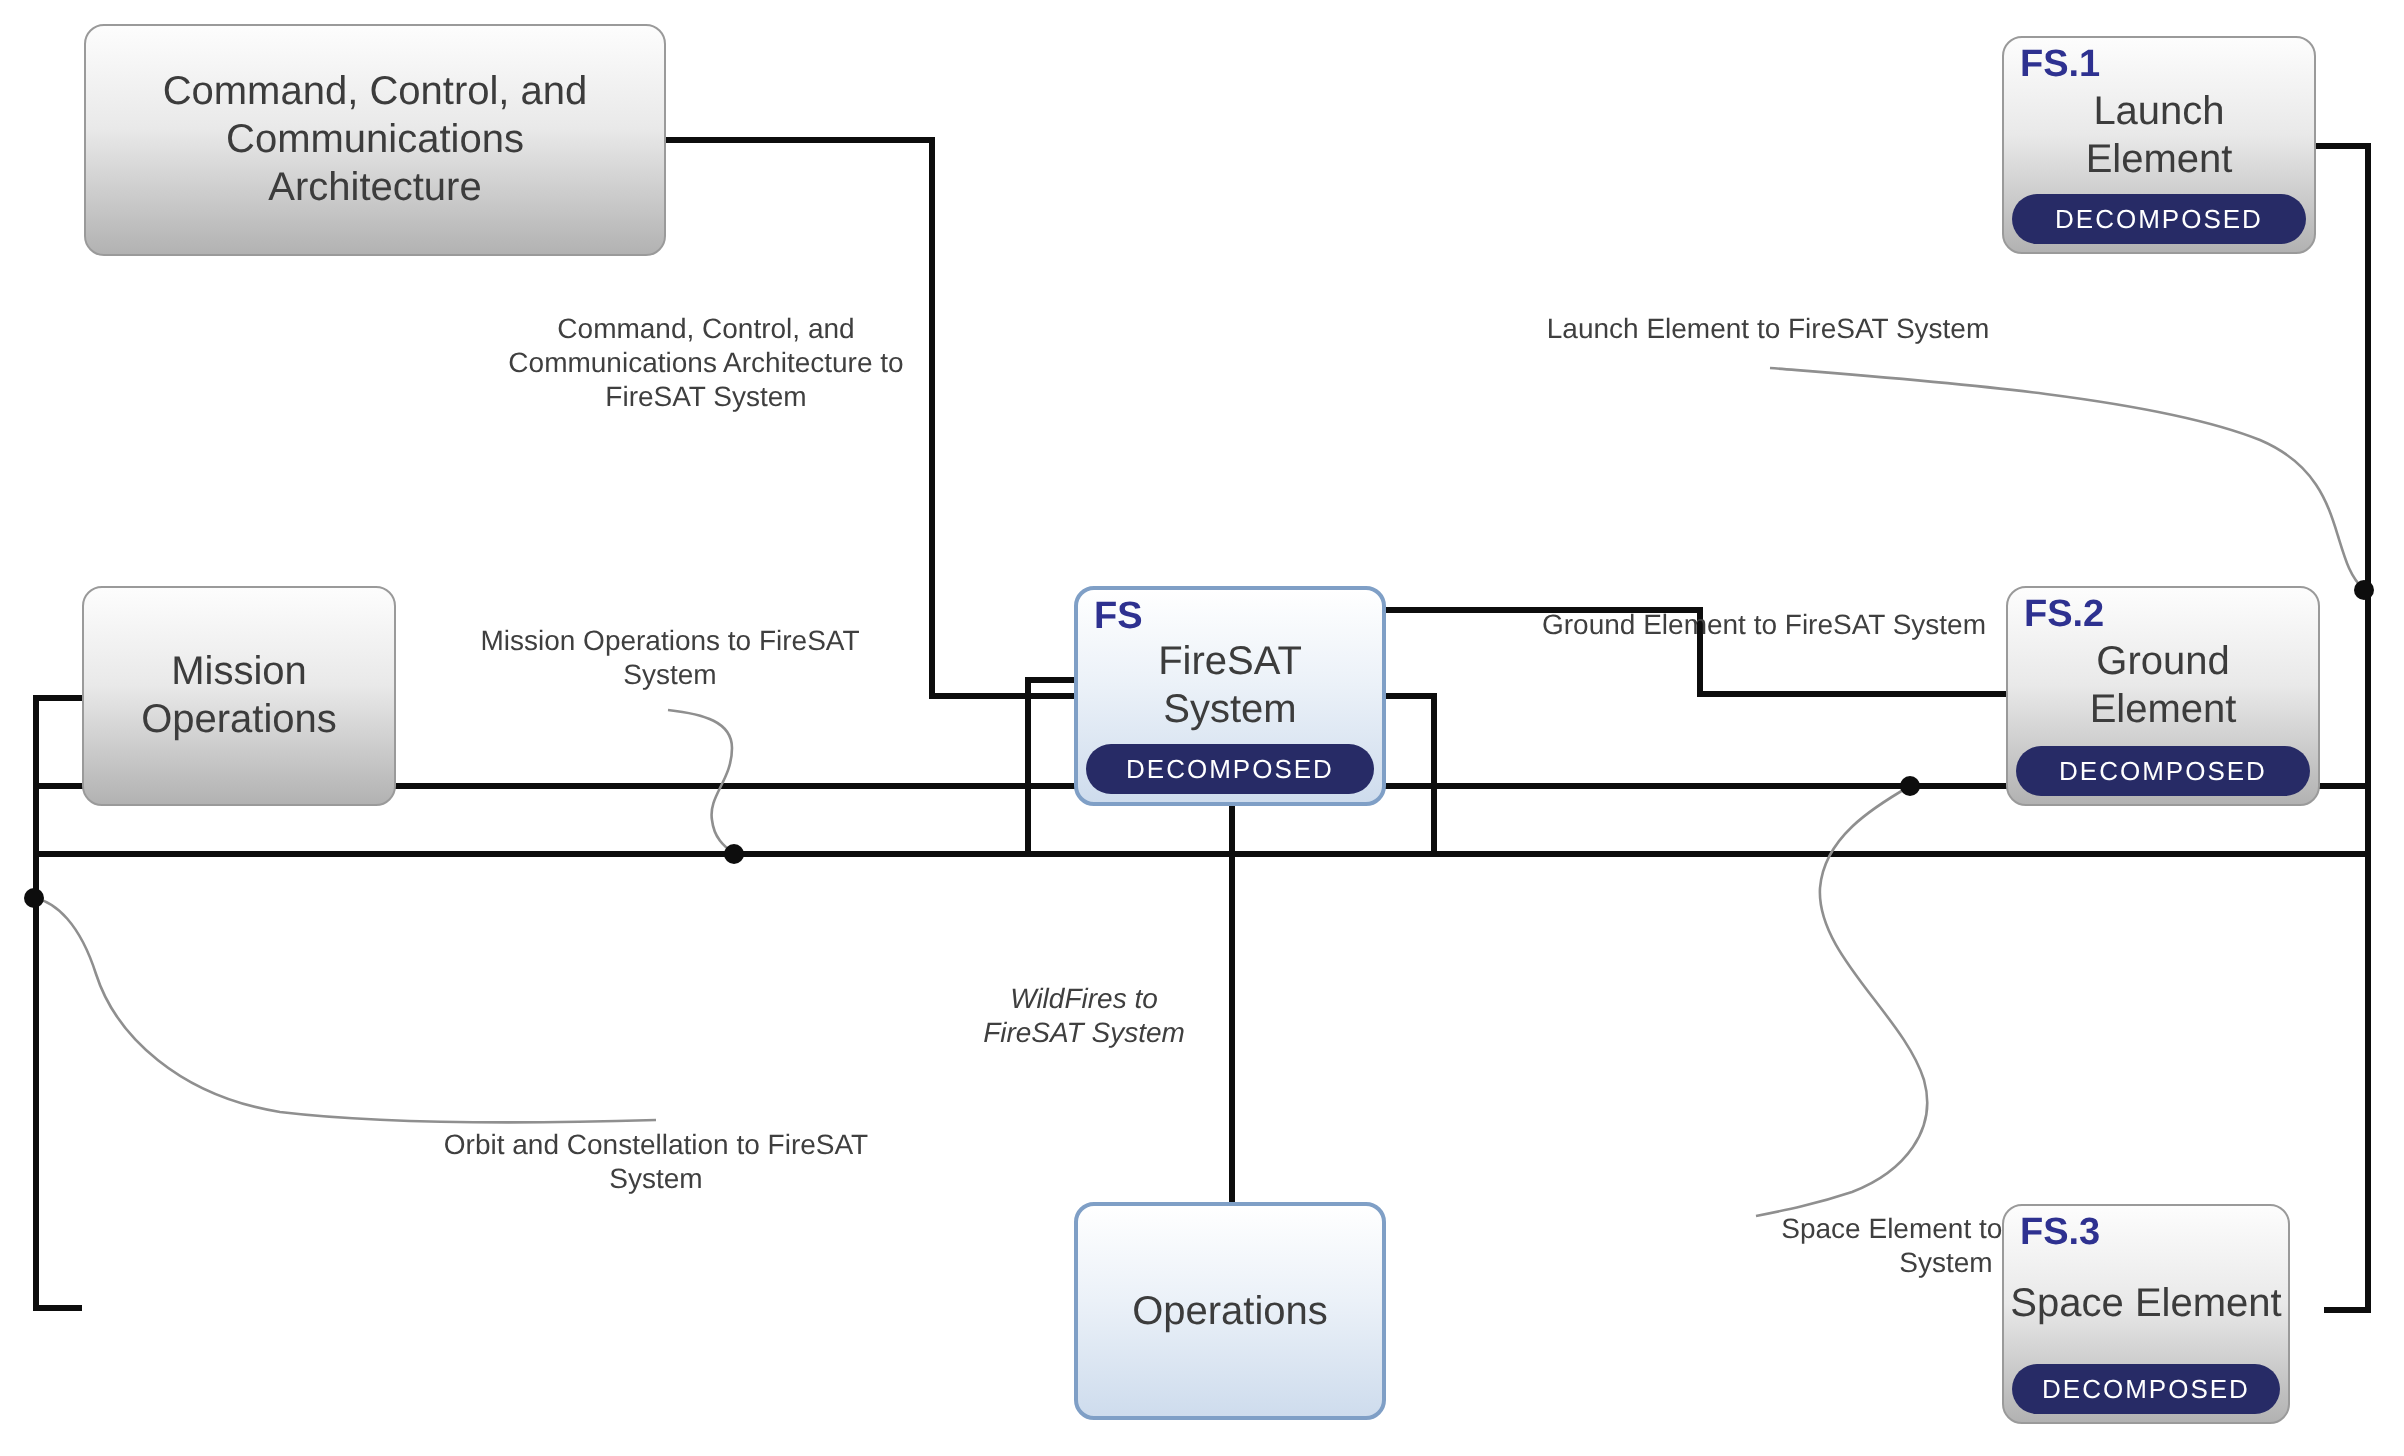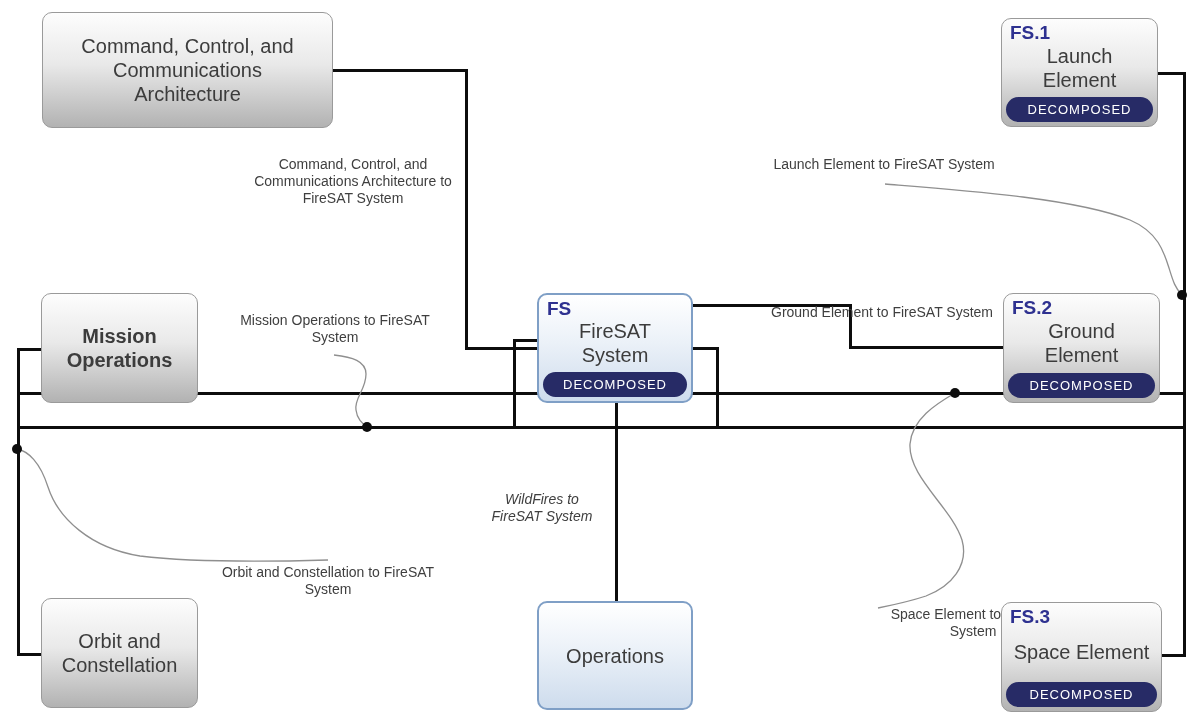--- a/index.html
+++ b/index.html
@@ -137,47 +137,43 @@
 Architecture</div>
   </div>
 
   <div class="node gray has-badge" style="left:1001px; top:18px; width:157px; height:109px;">
     <div class="node-number">FS.1</div>
     <div class="node-title">Launch
 Element</div>
     <div class="node-badge">DECOMPOSED</div>
   </div>
 
-  <div class="node gray" style="left:41px; top:293px; width:157px; height:110px;font-weight:bold;">
+  <div class="node gray" style="left:41px; top:293px; width:157px; height:110px;">
     <div class="node-title">Mission
 Operations</div>
   </div>
 
   <div class="node blue has-badge" style="left:537px; top:293px; width:156px; height:110px;">
     <div class="node-number">FS</div>
     <div class="node-title">FireSAT
 System</div>
     <div class="node-badge">DECOMPOSED</div>
   </div>
 
   <div class="node gray has-badge" style="left:1003px; top:293px; width:157px; height:110px;border-radius:10px;">
     <div class="node-number">FS.2</div>
     <div class="node-title">Ground
 Element</div>
     <div class="node-badge">DECOMPOSED</div>
   </div>
 
-  <div class="node gray" style="left:41px; top:598px; width:157px; height:110px;">
-    <div class="node-title">Orbit and
-Constellation</div>
-  </div>
 
   <div class="node blue" style="left:537px; top:601px; width:156px; height:109px;">
     <div class="node-title">Operations</div>
   </div>
 
-  <div class="node gray has-badge" style="left:1001px; top:602px; width:161px; height:110px;">
+  <div class="node gray has-badge" style="left:1001px; top:602px; width:144px; height:110px;">
     <div class="node-number">FS.3</div>
     <div class="node-title">Space Element</div>
     <div class="node-badge">DECOMPOSED</div>
   </div>
 
 </div>
 
 </body></html>

